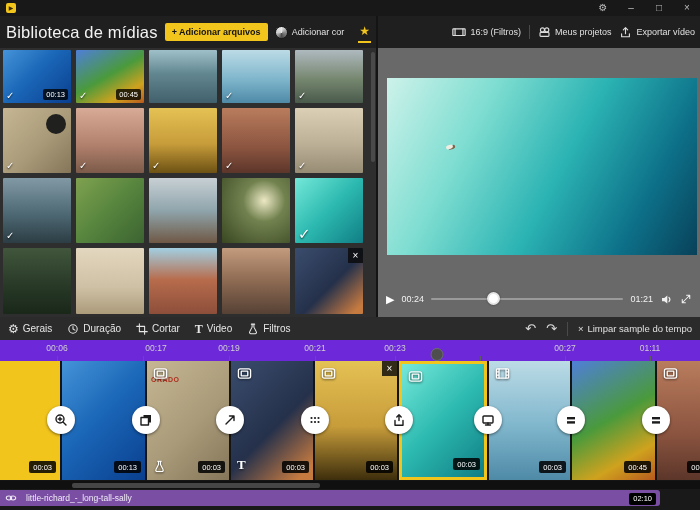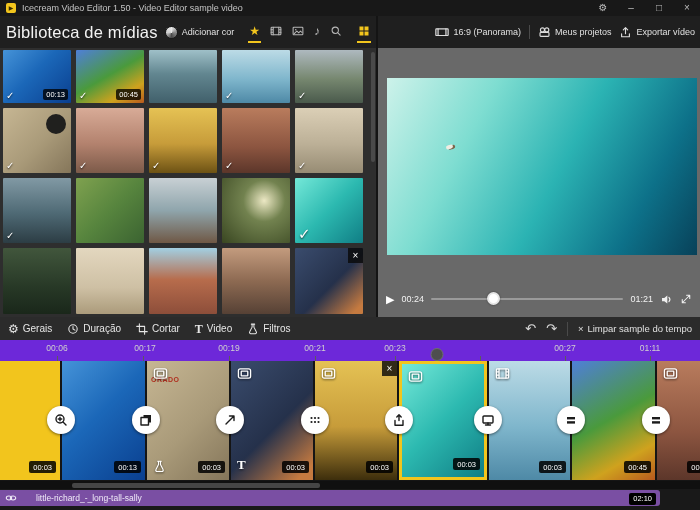--- a/index.html
+++ b/index.html
@@ -86,49 +86,49 @@
   .clip .blicon{position:absolute;left:6px;bottom:7px;filter:drop-shadow(0 1px 1px rgba(0,0,0,.6));}
   .clip .maplabel{position:absolute;left:4px;top:15px;color:#b03020;font-size:7px;font-weight:bold;letter-spacing:.5px;}
   .dotted{background-image:radial-gradient(#cfa312 1.1px,transparent 1.2px);background-size:7px 7px;}
   .trans{position:absolute;top:45px;width:28px;height:28px;border-radius:50%;background:#fff;
          transform:translateX(-50%);display:flex;align-items:center;justify-content:center;
          box-shadow:0 1px 3px rgba(0,0,0,.5);z-index:4;}
   .hscroll{position:absolute;left:0;top:164px;width:700px;height:8px;background:#101010;}
   .hthumb{position:absolute;left:72px;top:1.5px;width:248px;height:5px;background:#454545;border-radius:2px;}
   .audio-row{position:absolute;left:0;top:172px;width:700px;height:18px;background:#191919;}
   .audio-bar{position:absolute;left:0;top:1px;width:660px;height:16px;background:#7a4fa3;
-             border-radius:0 3px 3px 0;display:flex;align-items:center;padding:0 5px;gap:19px;}
+             border-radius:0 3px 3px 0;display:flex;align-items:center;padding:0 5px;gap:9px;}
   .audio-name{font-size:8.5px;color:#f0eaf8;white-space:nowrap;overflow:hidden;}
   .audio-dur{position:absolute;right:4px;top:2.5px;background:#000;color:#fff;font-size:7.5px;
              padding:1.5px 4px;border-radius:2px;line-height:1.2;}
   .uni{font-style:normal;}
 </style>
 </head>
 <body>
 
 <div id="app">
 
   <div class="titlebar">
     <div class="appicon">
         <span>▶</span>
       </div>
-    <span>Icecream Video Editor 1.50 - Video Editor sample video</span>
     <div class="tb-right">
       <span class="tb-btn uni">⚙</span>
       <span class="tb-btn">–</span>
       <span class="tb-btn">□</span>
       <span class="tb-btn">×</span>
     </div>
   </div>
 
   <div class="main">
 
     <div class="left-panel">
       <div class="lib-header">
         <span class="lib-title">Biblioteca de mídias</span>
+        <span class="btn-yellow">+ Adicionar arquivos</span>
         <span class="addcolor">
           <span class="color-wheel"></span>
           <span>Adicionar cor</span>
         </span>
         <span class="vsep"></span>
         <span class="tabrow">
             <span class="tab active">
               <span class="uni" style="font-size:12px;color:#f2c51d;line-height:1">★</span>
             </span>
             <span class="tab">
@@ -240,21 +240,21 @@
 
     <div class="right-panel">
       <div class="prev-header">
         <span class="hdr-btn">
           <span id="ic-aspect">
               <svg width="14" height="14" viewBox="0 0 16 16" fill="none" stroke="currentColor" stroke-width="1.4" stroke-linecap="round" stroke-linejoin="round" style="color:#ddd;display:block">
                 <rect x="1" y="4.5" width="14" height="7.5" rx="0.5"></rect>
                 <path d="M3.5 4.5v7.5M12.5 4.5v7.5"></path>
               </svg>
             </span>
-          <span>16:9 (Panorama)</span>
+          <span>16:9 (Filtros)</span>
         </span>
         <span class="vsep"></span>
         <span class="hdr-btn">
           <span id="ic-proj">
               <svg width="13" height="13" viewBox="0 0 16 16" fill="none" stroke="currentColor" stroke-width="1.4" stroke-linecap="round" stroke-linejoin="round" style="color:#ddd;display:block">
                 <circle cx="5.5" cy="4.8" r="2.5"></circle>
                 <circle cx="10.8" cy="4.8" r="2.5"></circle>
                 <rect x="2.5" y="8" width="11" height="4.8" rx="1"></rect>
               </svg>
             </span>
@@ -331,21 +331,21 @@
         <span class="vsep"></span>
         <span class="clear-btn">
           <span>×</span>
           <span>Limpar sample do tempo</span>
         </span>
       </span>
     </div>
     <div class="ruler">
         <span class="rmark" style="left: 57px;">00:06</span>
         <span class="rtick" style="left: 57px;"></span>
-        <span class="rmark" style="left: 145px;">00:17</span>
+        <span class="rmark" style="left: 156px;">00:17</span>
         <span class="rtick" style="left: 143px;"></span>
         <span class="rmark" style="left: 229px;">00:19</span>
         <span class="rtick" style="left: 229px;"></span>
         <span class="rmark" style="left: 315px;">00:21</span>
         <span class="rtick" style="left: 315px;"></span>
         <span class="rmark" style="left: 395px;">00:23</span>
         <span class="rtick" style="left: 395px;"></span>
         <span class="rmark" style="left: 480px; margin-top: 35px;">00:25</span>
         <span class="rtick" style="left: 480px;"></span>
         <span class="rmark" style="left: 565px;">00:27</span>

